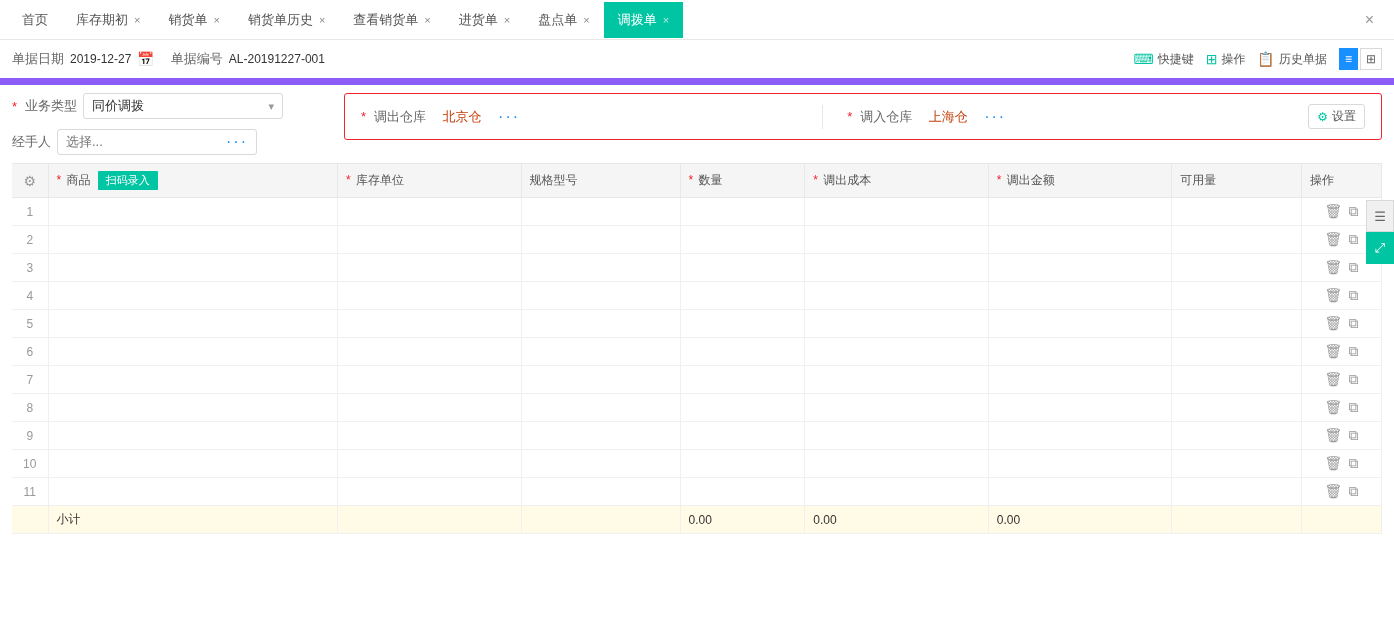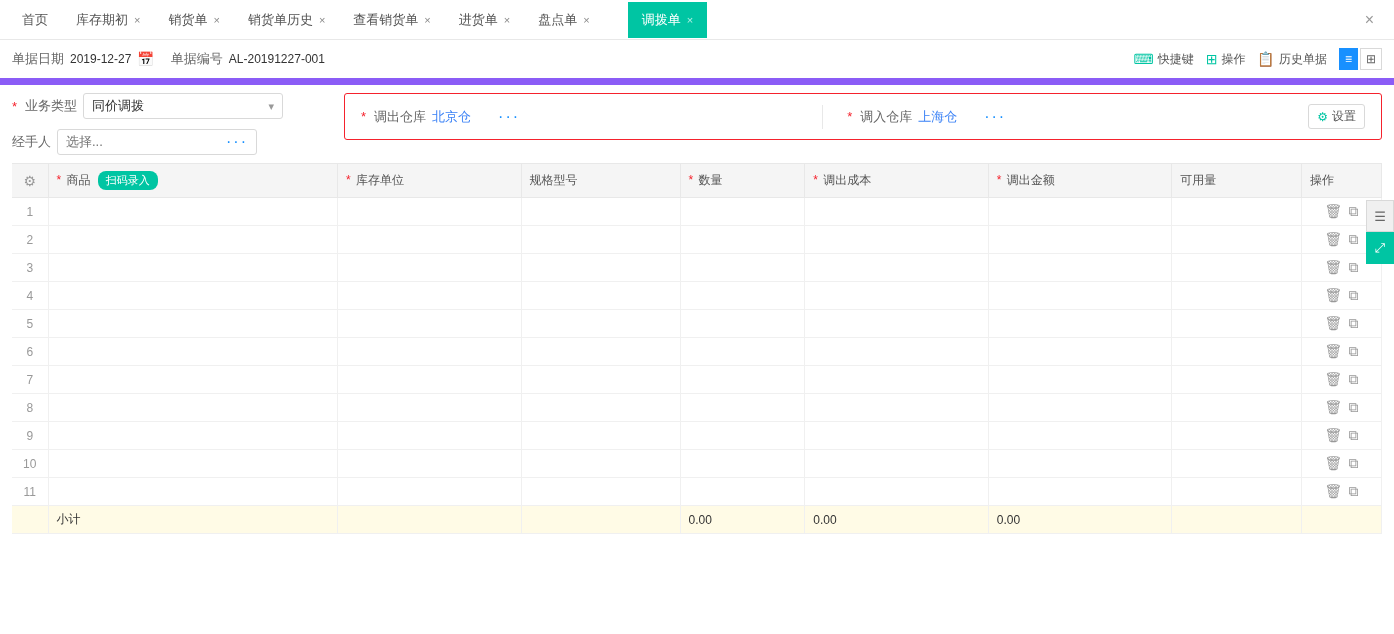--- a/index.html
+++ b/index.html
@@ -22,21 +22,20 @@
       cursor: pointer;
       color: #555;
       font-size: 13px;
       border-right: none;
       gap: 6px;
     }
     .tab-item.active {
       background: #00c5a3;
       color: #fff;
       border-radius: 0;
-      margin-left: 24px;
     }
     .tab-close {
       font-size: 11px;
       opacity: 0.7;
       cursor: pointer;
     }
     .tab-end-close {
       margin-left: auto;
       padding: 0 12px;
       font-size: 16px;
@@ -151,21 +150,21 @@
       align-items: center;
       gap: 24px;
       flex: 1;
     }
     .warehouse-field {
       display: flex;
       align-items: center;
       gap: 6px;
       flex: 1;
     }
-    .warehouse-value { color: #3b82f6; min-width: 60px; }
+    .warehouse-value { color: #c2410c; min-width: 60px; text-align: center; }
     .warehouse-dots { color: #1890ff; font-size: 16px; letter-spacing: 2px; cursor: pointer; }
     .wh-divider {
       width: 1px;
       height: 24px;
       background: #e8e8e8;
     }
 
     
     .table-section {
       padding: 0 12px;
@@ -195,21 +194,21 @@
       border-bottom: 1px solid #f0f0f0;
       border-right: 1px solid #f0f0f0;
       color: #333;
     }
     .data-table td:first-child { text-align: center; color: #999; }
     .data-table .subtotal-row { background: #fffbe6; }
     .scan-btn {
       background: #00c5a3;
       color: #fff;
       border: none;
-      border-radius: 8px;
+      border-radius: 1px;
       padding: 2px 8px;
       font-size: 11px;
       cursor: pointer;
       margin-left: 4px;
     }
     .col-action { width: 80px; text-align: center; }
     .action-icons { display: flex; gap: 6px; justify-content: center; }
     .action-icon {
       cursor: pointer;
       color: #999;

